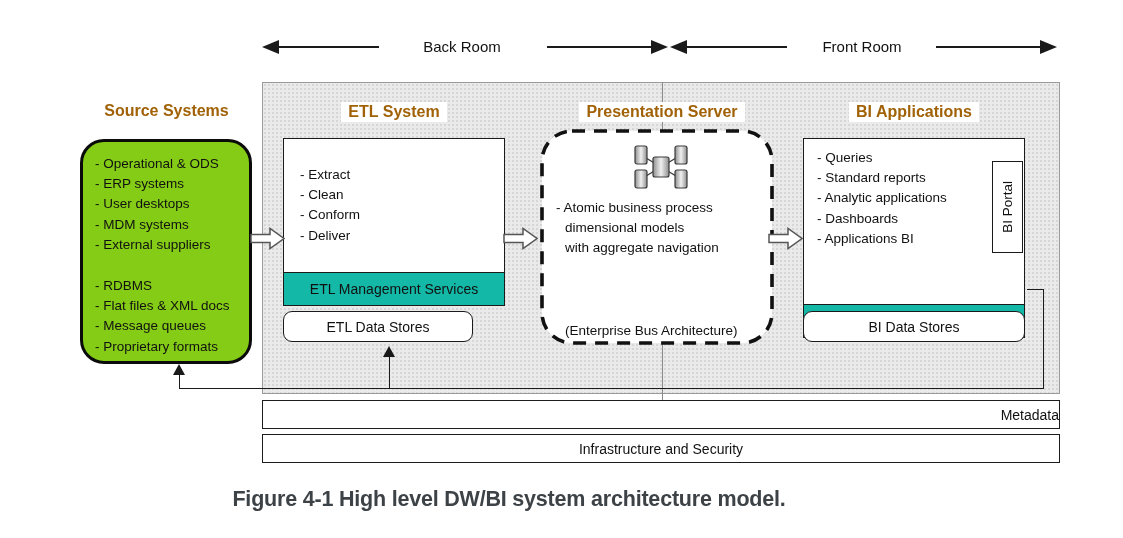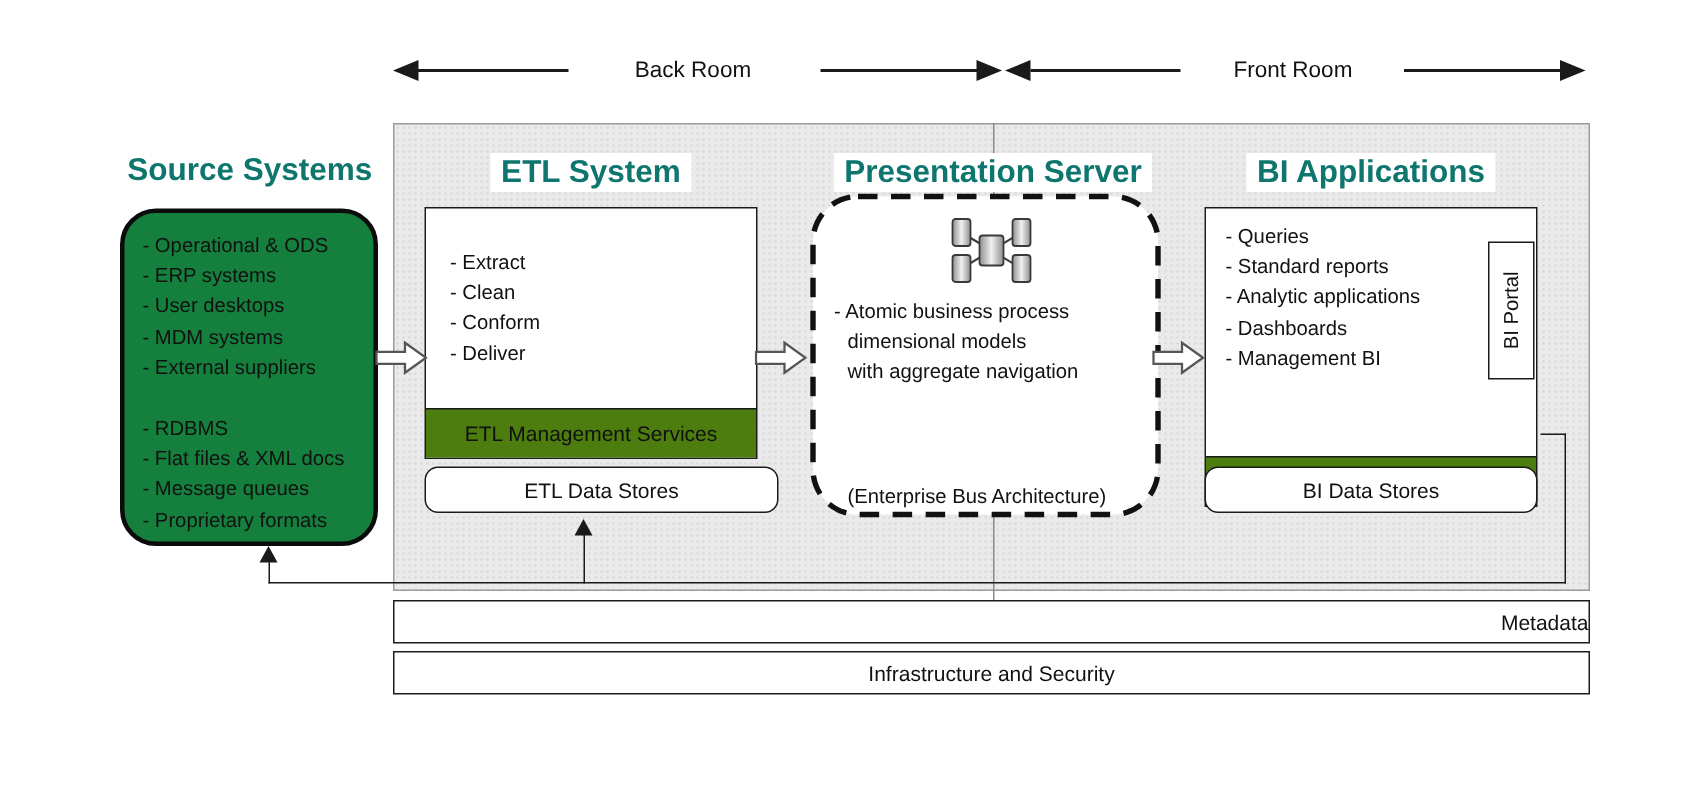--- a/index.html
+++ b/index.html
@@ -24,35 +24,35 @@
   
   .shade{left:262px;top:82px;width:798px;height:312px;background-color:var(--shade_bg);
          background-image:radial-gradient(var(--shade_dot) 1px, transparent 1px);background-size:4px 4px;
          border:1px solid var(--shade_border);z-index:0;}
   .divider{left:662px;top:82px;width:1px;height:318px;background:#8a8a8a;z-index:1;}
 
   
   .fline{background:var(--line);z-index:1;}
 
   
-  .col-title{font-weight:700;font-size:21px;text-align:center;z-index:3;color:#0f766e;}
+  .col-title{font-weight:700;font-size:16px;text-align:center;z-index:3;color:#a16207;}
   .col-title .bg{background:#fff;padding:1px 7px;display:inline-block;}
 
   
   .box{background:#fff;border:1.6px solid var(--line);z-index:2;}
   .rounded-store{background:#fff;border:1.6px solid var(--line);border-radius:9px;z-index:2;
                  display:flex;align-items:center;justify-content:center;font-size:14px;}
   .mgmt-row{position:absolute;left:0;right:0;bottom:0;height:33px;border-top:1.4px solid var(--line);
-            display:flex;align-items:center;justify-content:center;font-size:14px;background:#4d7c0f;}
+            display:flex;align-items:center;justify-content:center;font-size:14px;background:#14b8a6;}
   .list{font-size:13.5px;line-height:20.2px;white-space:nowrap;}
   .pline{font-size:13.5px;line-height:20px;white-space:nowrap;z-index:3;}
   .pline.cont{padding-left:9px;}
 
   
-  .source-box{left:80px;top:139px;width:172px;height:225px;background:#15803d;border:3px solid #0b0b0b;border-radius:24px;z-index:2;padding:12px 0 0 12px;}
+  .source-box{left:80px;top:139px;width:172px;height:225px;background:#84cc16;border:3px solid #0b0b0b;border-radius:24px;z-index:2;padding:12px 0 0 12px;}
 
   
   .bi-portal{left:992px;top:161px;width:31px;height:92px;background:#fff;border:1.5px solid var(--line);z-index:3;
              display:flex;align-items:center;justify-content:center;}
   .bi-portal span{writing-mode:vertical-rl;transform:rotate(180deg);font-size:13.5px;white-space:nowrap;}
 
   
   .bar{left:262px;width:798px;height:29px;background:#fff;border:1.5px solid #1c1c1c;z-index:2;
        display:flex;align-items:center;justify-content:center;font-size:14px;}
 
@@ -108,21 +108,21 @@
     <div class="list" style="padding:26px 12px 0 16px;">
       <div>- Extract</div>
       <div>- Clean</div>
       <div>- Conform</div>
       <div>- Deliver</div>
     </div>
     <div class="mgmt-row">
         <span>ETL Management Services</span>
       </div>
   </div>
-  <div class="abs rounded-store" style="left:283px;top:311px;width:236px;height:31px;">
+  <div class="abs rounded-store" style="left:283px;top:311px;width:190px;height:31px;">
       <span>ETL Data Stores</span>
     </div>
 
   <div class="abs col-title" style="left:540px;top:102px;width:244px;"><span class="bg">Presentation Server</span></div>
   <svg class="abs" style="left:539px;top:128px;z-index:2;" width="236" height="218">
     <rect x="3" y="3" width="230" height="212" rx="30" fill="#ffffff" stroke="#111111" stroke-width="3.6" stroke-dasharray="13 9"></rect>
   </svg>
   <svg class="abs" style="left:634px;top:145px;z-index:3;" width="54" height="44" viewBox="0 0 54 44">
     <defs>
       <linearGradient id="cyl" x1="0" y1="0" x2="1" y2="0">
@@ -150,21 +150,21 @@
   <div class="abs pline cont" style="left:556px;top:238px;">with aggregate navigation</div>
   <div class="abs pline cont" style="left:556px;top:300px;margin-top:21px;">(Enterprise Bus Architecture)</div>
 
   <div class="abs col-title" style="left:803px;top:102px;width:222px;"><span class="bg">BI Applications</span></div>
   <div class="abs box" style="left:803px;top:138px;width:222px;height:200px;">
     <div class="list" style="padding:9px 0 0 13px;">
       <div>- Queries</div>
       <div>- Standard reports</div>
       <div>- Analytic applications</div>
       <div>- Dashboards</div>
-      <div>- Management BI</div>
+      <div>- Applications BI</div>
     </div>
     <div class="mgmt-row">
         <span>BI Management Services</span>
       </div>
   </div>
   <div class="abs bi-portal">
       <span>BI Portal</span>
     </div>
   <div class="abs rounded-store" style="left:803px;top:311px;width:222px;height:31px;">
       <span>BI Data Stores</span>
@@ -180,14 +180,15 @@
     <path d="M1 8.5 H20 V2.5 L34 12.5 L20 22.5 V16.5 H1 Z" fill="#ffffff" stroke="#555555" stroke-width="1.5"></path>
   </svg>
 
   <div class="abs bar" style="top:400px;justify-content:flex-end;">
       <span>Metadata</span>
     </div>
   <div class="abs bar" style="top:434px;">
       <span>Infrastructure and Security</span>
     </div>
 
+  <div class="abs caption">Figure 4-1 High level DW/BI system architecture model.</div>
 
 </div>
 
 </body></html>

